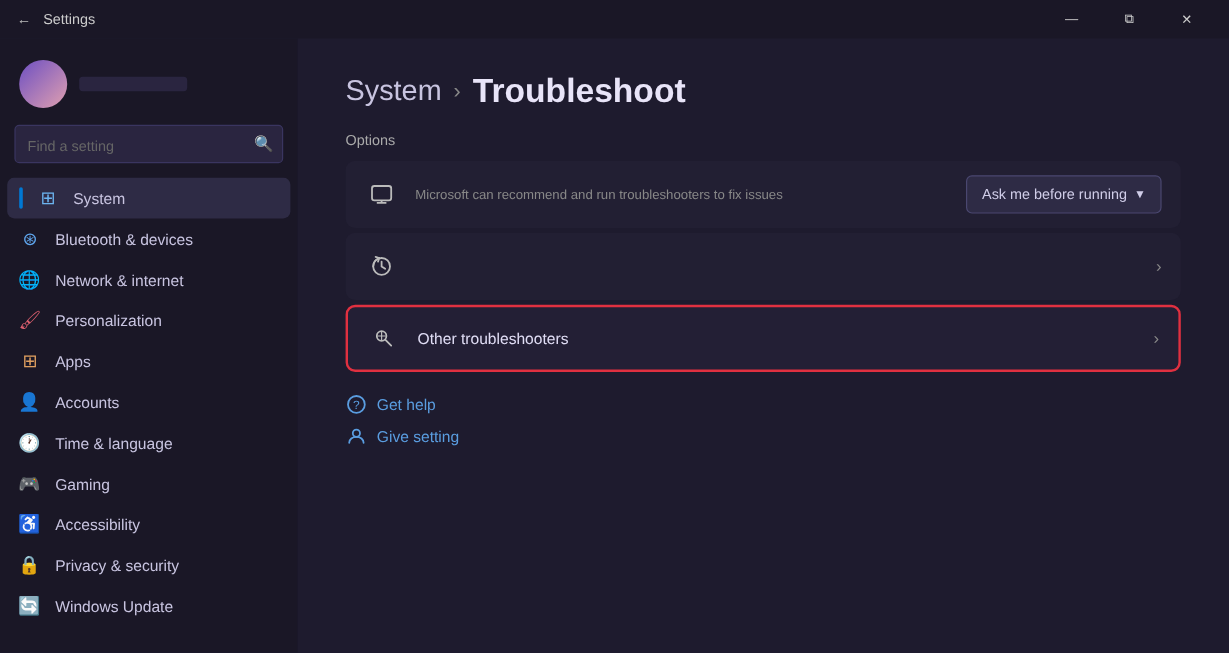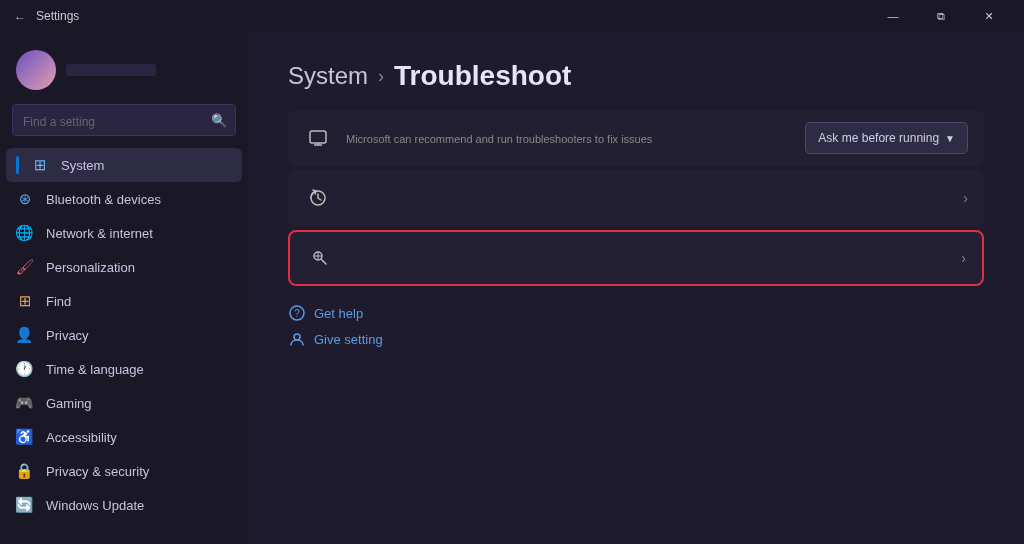--- a/index.html
+++ b/index.html
@@ -323,26 +323,26 @@
         <span>Network &amp; internet</span>
       </div>
 
       <div class="nav-item">
         <span class="nav-icon personalization">🖌</span>
         <span>Personalization</span>
       </div>
 
       <div class="nav-item">
         <span class="nav-icon apps">⊞</span>
-        <span>Find</span>
+        <span>Apps</span>
       </div>
 
       <div class="nav-item">
         <span class="nav-icon accounts">👤</span>
-        <span>Privacy</span>
+        <span>Accounts</span>
       </div>
 
       <div class="nav-item">
         <span class="nav-icon time">🕐</span>
         <span>Time &amp; language</span>
       </div>
 
       <div class="nav-item">
         <span class="nav-icon gaming">🎮</span>
         <span>Gaming</span>
@@ -365,20 +365,21 @@
     </nav>
   </div>
 
   <div class="content">
     <div class="breadcrumb">
       <span class="breadcrumb-system">System</span>
       <span class="breadcrumb-separator">›</span>
       <span class="breadcrumb-current">Troubleshoot</span>
     </div>
 
+    <div class="options-label">Options</div>
 
     <div class="option-item">
       <div class="option-icon">
         <svg width="20" height="20" viewBox="0 0 20 20" fill="none" xmlns="http://www.w3.org/2000/svg">
           <rect x="2" y="3" width="16" height="12" rx="2" stroke="#bbb" stroke-width="1.5" fill="none"></rect>
           <line x1="6" y1="17" x2="14" y2="17" stroke="#bbb" stroke-width="1.5"></line>
           <line x1="10" y1="15" x2="10" y2="17" stroke="#bbb" stroke-width="1.5"></line>
         </svg>
       </div>
       <div class="option-text">
@@ -407,20 +408,23 @@
     </div>
 
     <div class="option-item highlighted">
       <div class="option-icon">
         <svg width="20" height="20" viewBox="0 0 20 20" fill="none" xmlns="http://www.w3.org/2000/svg">
           <circle cx="8" cy="8" r="4" stroke="#bbb" stroke-width="1.5" fill="none"></circle>
           <line x1="11" y1="11" x2="16" y2="16" stroke="#bbb" stroke-width="1.5" stroke-linecap="round"></line>
           <line x1="5" y1="8" x2="11" y2="8" stroke="#bbb" stroke-width="1" stroke-linecap="round"></line>
           <line x1="8" y1="5" x2="8" y2="11" stroke="#bbb" stroke-width="1" stroke-linecap="round"></line>
         </svg>
+      </div>
+      <div class="option-text">
+        <span class="option-title">Other troubleshooters</span>
       </div>
       <div class="option-right">
         <span class="chevron-right">›</span>
       </div>
     </div>
 
     <div class="links-section">
       <div class="link-item">
         <span class="link-icon">
           <svg width="16" height="16" viewBox="0 0 16 16" fill="none">

